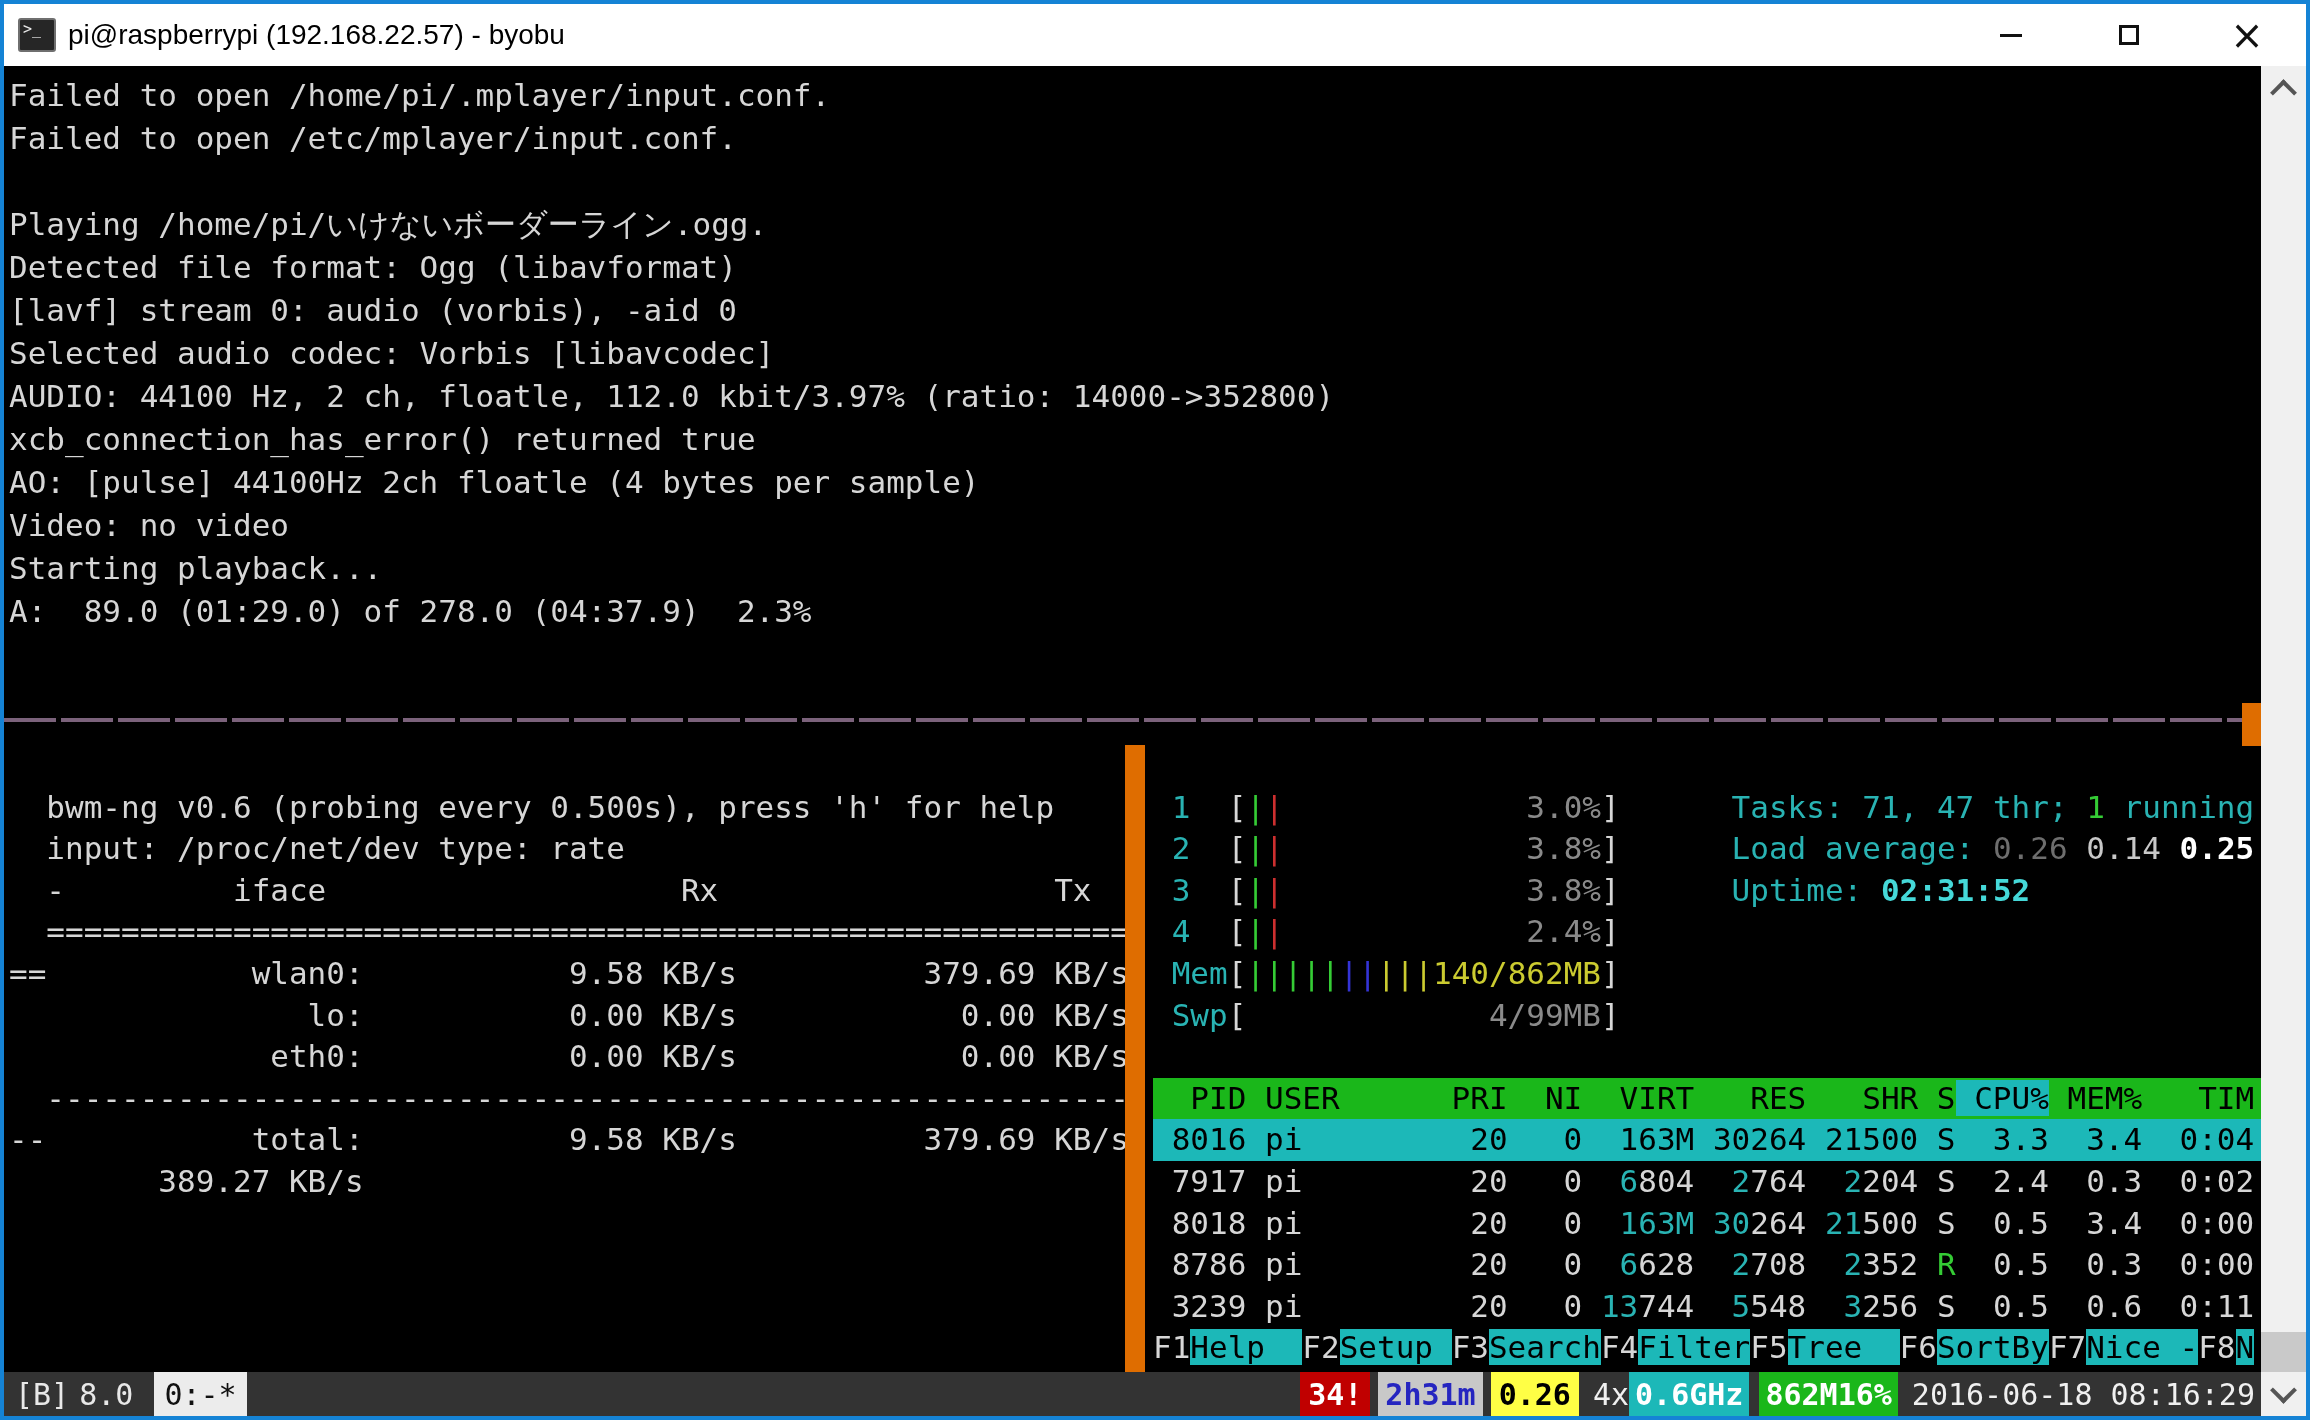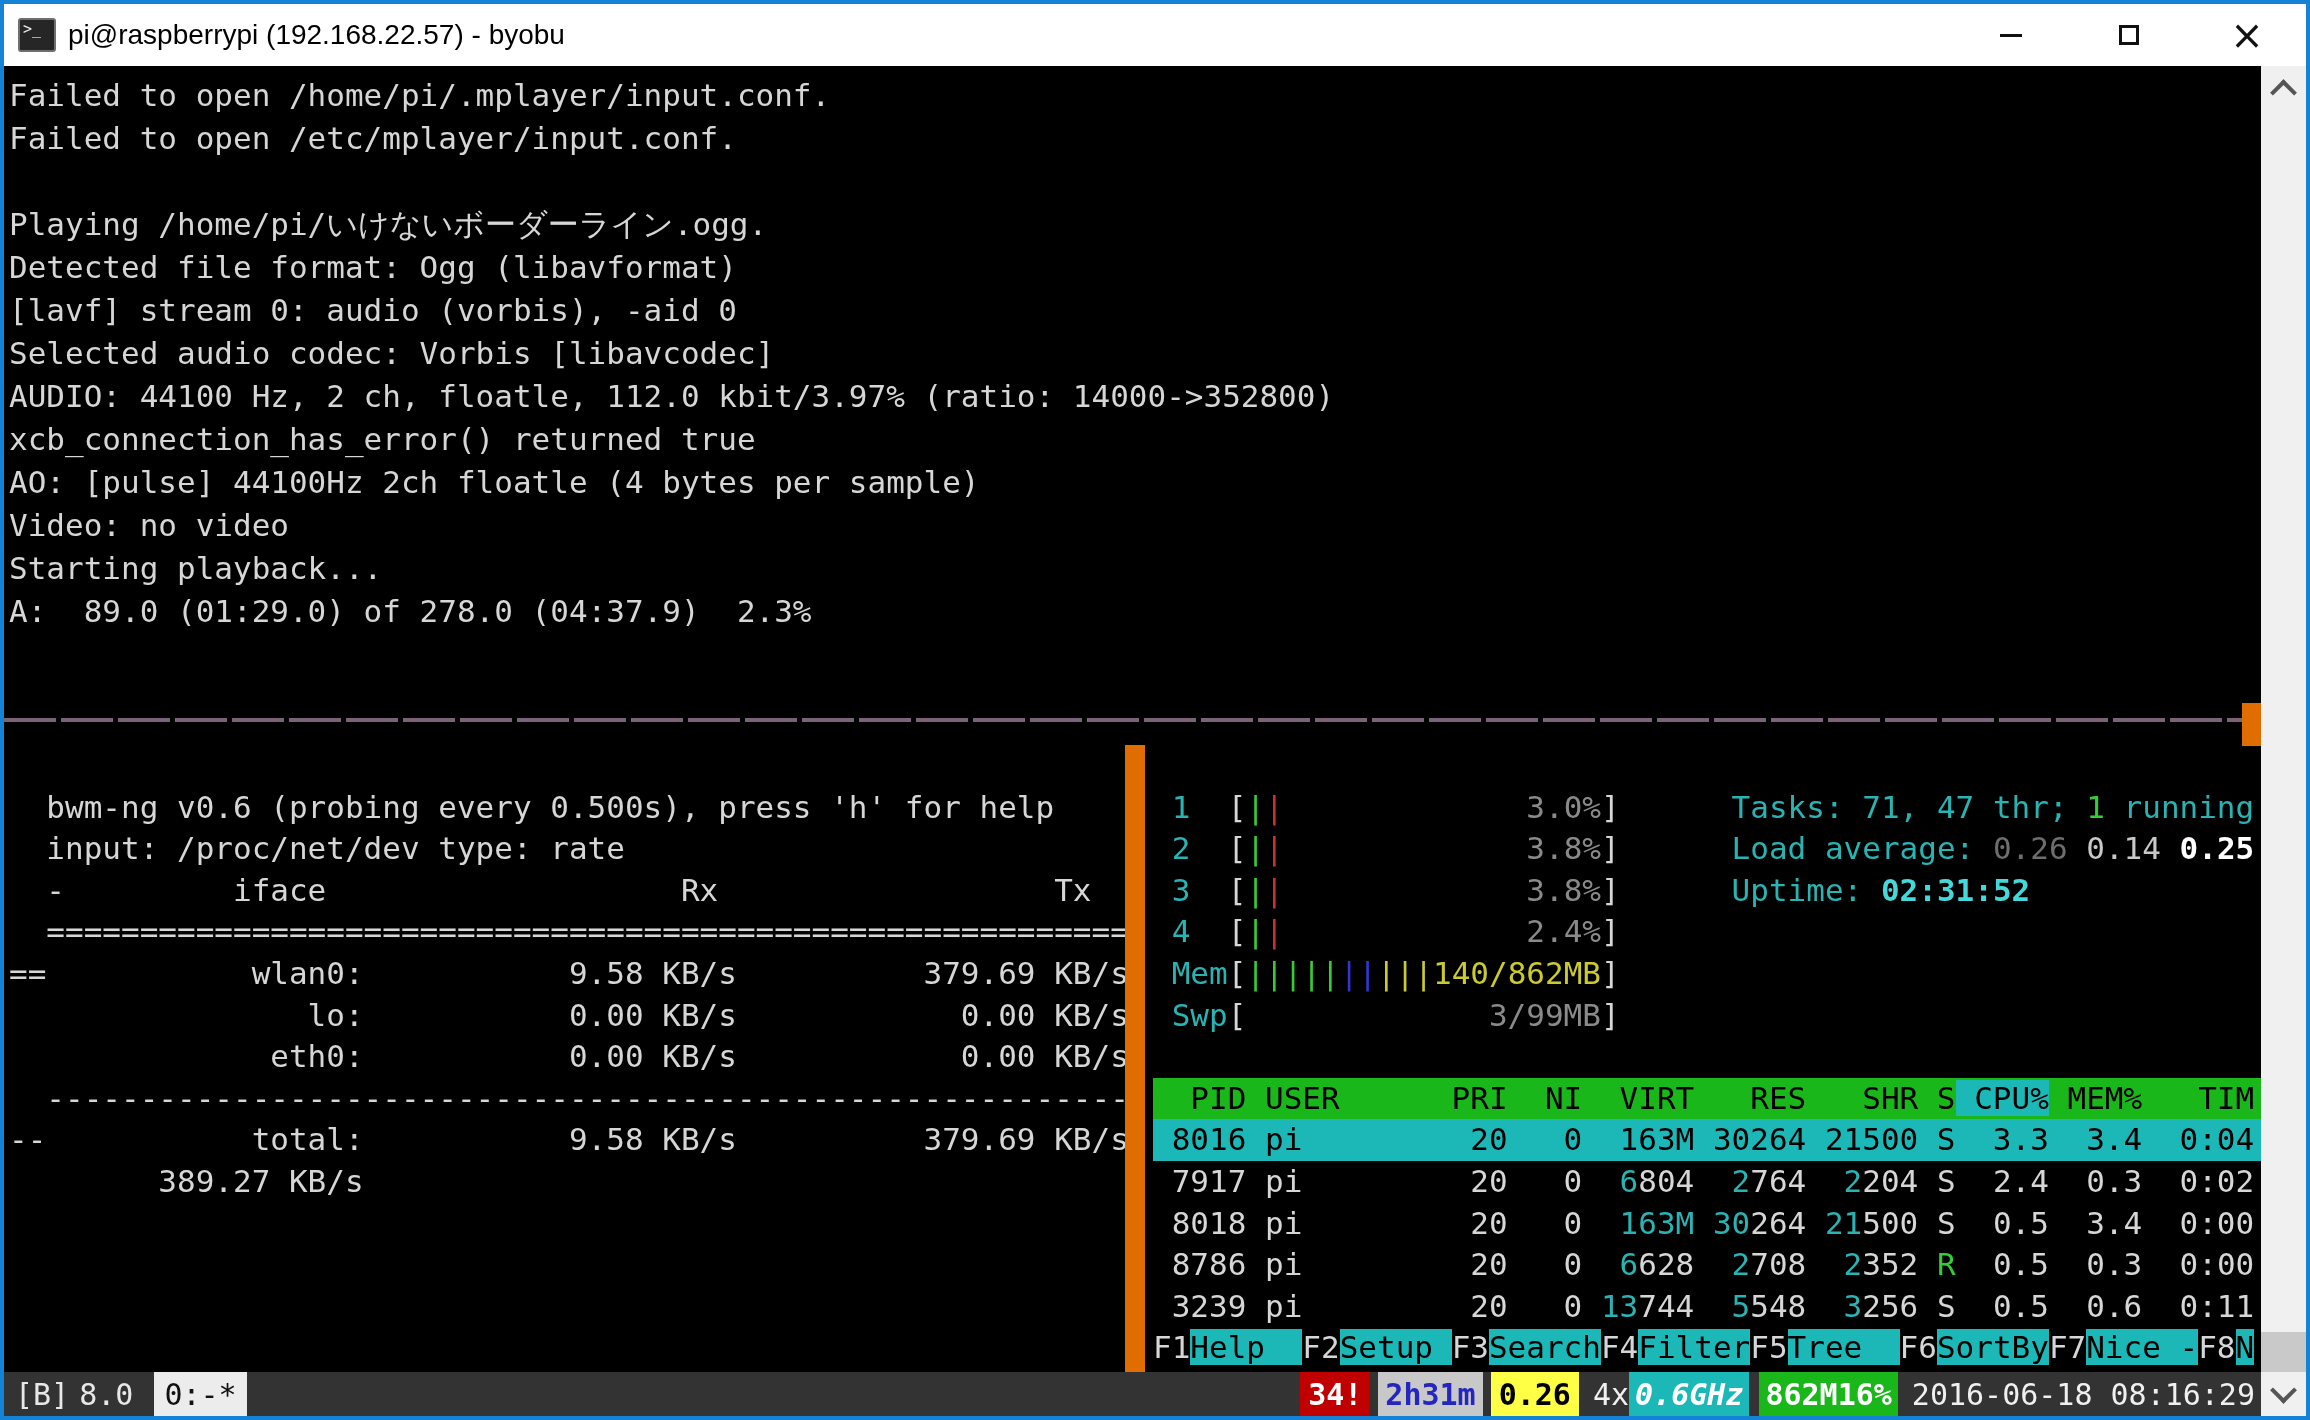--- a/index.html
+++ b/index.html
@@ -51,21 +51,21 @@
              display:flex;align-items:center;font-size:30px;color:#e8e8e8;overflow:hidden;}
   .sbleft{display:flex;align-items:center;height:100%;padding-left:6px;}
   .sbright{display:flex;align-items:center;height:100%;margin-left:auto;}
   .sbseg{display:flex;align-items:center;height:100%;white-space:pre;}
   .sb-plain{padding:0 5px;color:#e8e8e8;}
   .sb-win{background:#ececec;color:#111;padding:0 10px;margin-left:16px;}
   .sb-red{background:var(--status-red);color:#fff;font-weight:bold;padding:0 8px;margin-left:8px;}
   .sb-silver{background:var(--status-silver);color:#2525c0;font-weight:bold;padding:0 7px;margin-left:8px;}
   .sb-yellow{background:var(--status-yellow);color:#000;font-weight:bold;padding:0 8px;margin-left:8px;}
   .sb-pre{padding-left:14px;padding-right:0;color:#f0f0f0;}
-  .sb-cyan{background:var(--tcyan);color:#fff;font-weight:bold;padding:0 6px;margin-left:0;font-style:italic;}
+  .sb-cyan{background:var(--tcyan);color:#fff;font-weight:bold;padding:0 6px;margin-left:0;}
   .sb-green{background:var(--tgreen);color:#fff;font-weight:bold;padding:0 6px;margin-left:10px;}
   .sb-date{padding:0 6px;margin-left:8px;color:#f0f0f0;}
   
   .scrollbar{position:absolute;top:62px;right:0;bottom:0;width:45px;background:#f0f0f0;}
   .scrollbtn{position:absolute;left:0;width:45px;height:44px;display:flex;align-items:center;justify-content:center;background:#f0f0f0;border:0;}
   .scrollbtn.up{top:0;} .scrollbtn.down{bottom:0;}
   .chev{width:15px;height:15px;border-left:4px solid #555;border-top:4px solid #555;}
   .chev.upc{transform:rotate(45deg) translate(3px,3px);}
   .chev.downc{transform:rotate(225deg) translate(3px,3px);}
   .thumb{position:absolute;left:0;width:45px;top:1266px;height:46px;background:#c9c9c9;}
@@ -127,21 +127,21 @@
 
     <div class="vdiv"></div>
 
     <div class="pane pane-bot pane-htop">
         <div class="tl"><span class="w"></span></div>
         <div class="tl"><span class="cy"> 1</span><span class="w">  [</span><span class="gr">|</span><span class="rd">|</span><span class="gy">             3.0%</span><span class="w">]</span><span class="sp">      </span><span class="cy">Tasks: 71, 47 thr; </span><span class="gr">1</span><span class="cy"> running</span></div>
         <div class="tl"><span class="cy"> 2</span><span class="w">  [</span><span class="gr">|</span><span class="rd">|</span><span class="gy">             3.8%</span><span class="w">]</span><span class="sp">      </span><span class="cy">Load average: </span><span class="dgy">0.26 </span><span class="lgy">0.14 </span><span class="bw">0.25</span></div>
         <div class="tl"><span class="cy"> 3</span><span class="w">  [</span><span class="gr">|</span><span class="rd">|</span><span class="gy">             3.8%</span><span class="w">]</span><span class="sp">      </span><span class="cy">Uptime: </span><span class="bcy">02:31:52</span></div>
         <div class="tl"><span class="cy"> 4</span><span class="w">  [</span><span class="gr">|</span><span class="rd">|</span><span class="gy">             2.4%</span><span class="w">]</span></div>
         <div class="tl"><span class="cy"> Mem</span><span class="w">[</span><span class="gr">|||||</span><span class="bl">||</span><span class="yl">|||</span><span class="yl">140/862MB</span><span class="w">]</span></div>
-        <div class="tl"><span class="cy"> Swp</span><span class="w">[</span><span class="gy">             3/99MB</span><span class="w">]</span></div>
+        <div class="tl"><span class="cy"> Swp</span><span class="w">[</span><span class="gy">             4/99MB</span><span class="w">]</span></div>
         <div class="tl"><span class="w"></span></div>
         <div class="tl rowgreen"><span class="hg">  PID USER      PRI  NI  VIRT   RES   SHR S</span><span class="hc"> CPU%</span><span class="hg"> MEM%   TIM</span></div>
         <div class="tl rowcyan"><span class="hs"> 8016 pi         20   0  163M 30264 21500 S  3.3  3.4  0:04</span></div>
         <div class="tl"><span class="w"> 7917 pi         20   0  </span><span class="c">6</span><span class="w">804  </span><span class="c">2</span><span class="w">764  </span><span class="c">2</span><span class="w">204 S  2.4  0.3  0:02</span></div>
         <div class="tl"><span class="w"> 8018 pi         20   0  </span><span class="c">163M</span><span class="w"> </span><span class="c">30</span><span class="w">264 </span><span class="c">21</span><span class="w">500 S  0.5  3.4  0:00</span></div>
         <div class="tl"><span class="w"> 8786 pi         20   0  </span><span class="c">6</span><span class="w">628  </span><span class="c">2</span><span class="w">708  </span><span class="c">2</span><span class="w">352 </span><span class="gr">R</span><span class="w">  0.5  0.3  0:00</span></div>
         <div class="tl"><span class="w"> 3239 pi         20   0 </span><span class="c">13</span><span class="w">744  </span><span class="c">5</span><span class="w">548  </span><span class="c">3</span><span class="w">256 S  0.5  0.6  0:11</span></div>
         <div class="tl"><span class="w">F1</span><span class="k">Help  </span><span class="w">F2</span><span class="k">Setup </span><span class="w">F3</span><span class="k">Search</span><span class="w">F4</span><span class="k">Filter</span><span class="w">F5</span><span class="k">Tree  </span><span class="w">F6</span><span class="k">SortBy</span><span class="w">F7</span><span class="k">Nice -</span><span class="w">F8</span><span class="k">N</span></div>
       </div>
 

